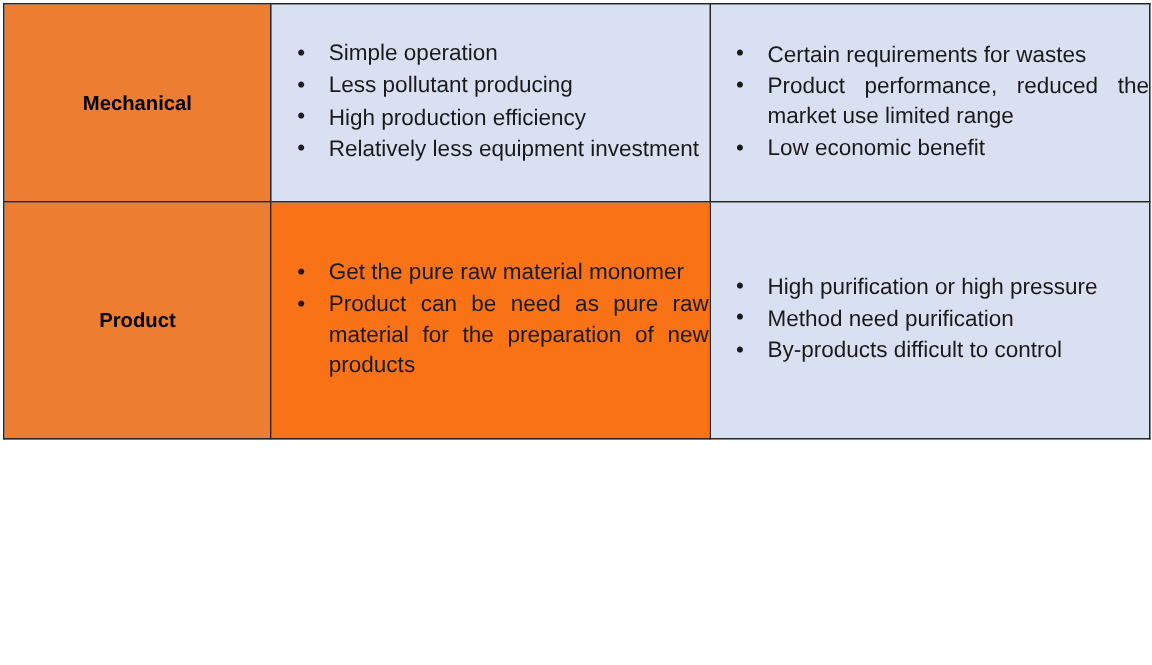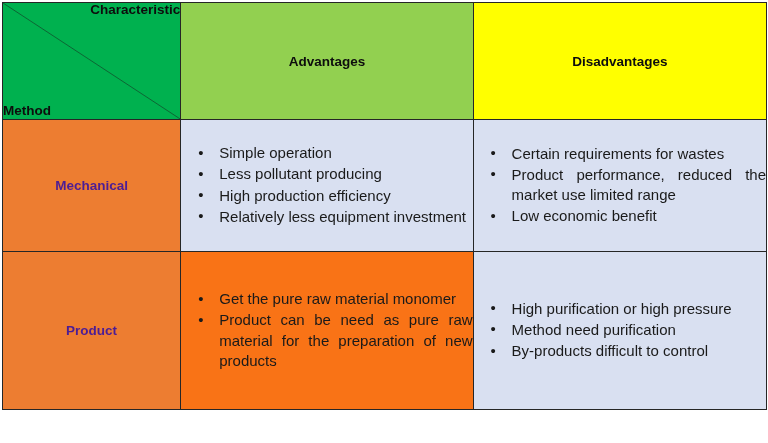--- a/index.html
+++ b/index.html
@@ -97,21 +97,21 @@
     font-weight: bold;
     color: #0d0d0d;
   }
 
   
   .cell-method {
     background: #ED7D31;
     text-align: center;
     font-size: 13.5px;
     font-weight: bold;
-    color: #4c1d95;
+    color: #000000;
   }
   .cell-body {
     background: #D9E0F1;
     padding: 7px 12px 7px 6px;
     vertical-align: middle;
   }
 
   .row-mechanical td { height: 132px; }
   .row-chemical   td { height: 158px; }
 
@@ -140,33 +140,20 @@
     color: #1a1a1a;
   }
 </style>
 </head>
 <body>
 
 <div class="table-wrap">
   <table class="comparison">
     <tbody>
 
-      <tr class="row-header">
-        <td class="cell-corner col-method" style="background: rgb(0, 177, 79); border-color: rgb(38, 38, 38);">
-          <div class="corner-inner">
-            <svg class="corner-diagonal" viewBox="0 0 100 100" preserveAspectRatio="none">
-              <line x1="0" y1="0" x2="100" y2="100" stroke="#1a1a1a" stroke-width="0.5" vector-effect="non-scaling-stroke"></line>
-            </svg>
-            <div class="corner-top">Characteristic</div>
-            <div class="corner-bottom">Method</div>
-          </div>
-        </td>
-        <td class="cell-adv-head col-adv" style="background: rgb(146, 208, 80); border-color: rgb(38, 38, 38);">Advantages</td>
-        <td class="cell-dis-head col-dis" style="background: rgb(255, 255, 0); border-color: rgb(38, 38, 38);">Disadvantages</td>
-      </tr>
 
       <tr class="row-mechanical">
         <td class="cell-method col-method" style="background: rgb(237, 125, 49); border-color: rgb(38, 38, 38);">Mechanical</td>
         <td class="cell-body col-adv" style="background: rgb(217, 224, 241); border-color: rgb(38, 38, 38);">
           <ul class="bullets">
             <li style="color: rgb(26, 26, 26);">Simple operation</li>
             <li style="color: rgb(26, 26, 26);">Less pollutant producing</li>
             <li style="color: rgb(26, 26, 26);">High production efficiency</li>
             <li style="color: rgb(26, 26, 26);">Relatively less equipment investment</li>
           </ul>

